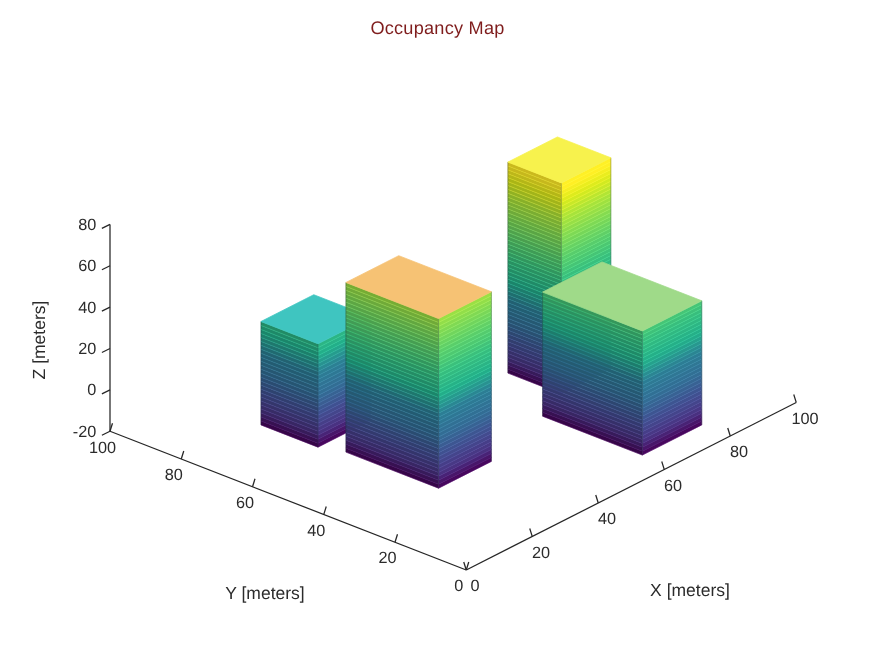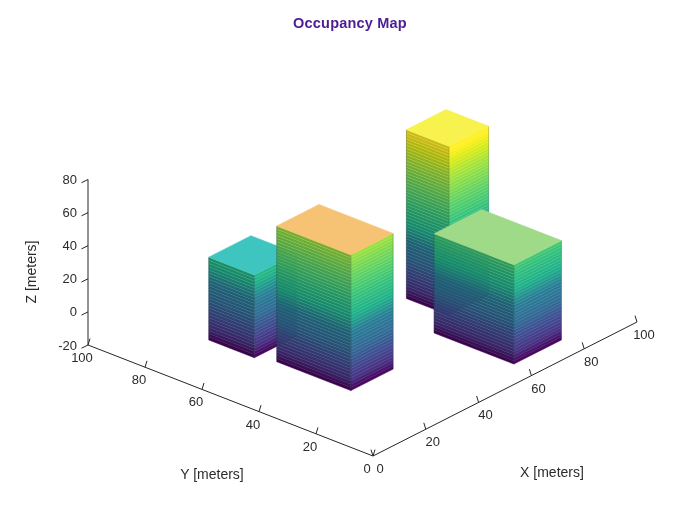--- a/index.html
+++ b/index.html
@@ -15,22 +15,22 @@
     font-family: "Liberation Sans", sans-serif;
     overflow: hidden;
   }
   #chart-title {
     position: absolute;
     top: 15px;
     left: 0;
     width: 700px;
     text-align: center;
     font-size: 14.5px;
-    font-weight: bold;
-    color: #4c1d95;
+    font-weight: normal;
+    color: #7f1d1d;
     letter-spacing: 0.2px;
   }
   svg#plot {
     position: absolute;
     top: 0;
     left: 0;
   }
   .axis-line {
     stroke: #262626;
     stroke-width: 1;

